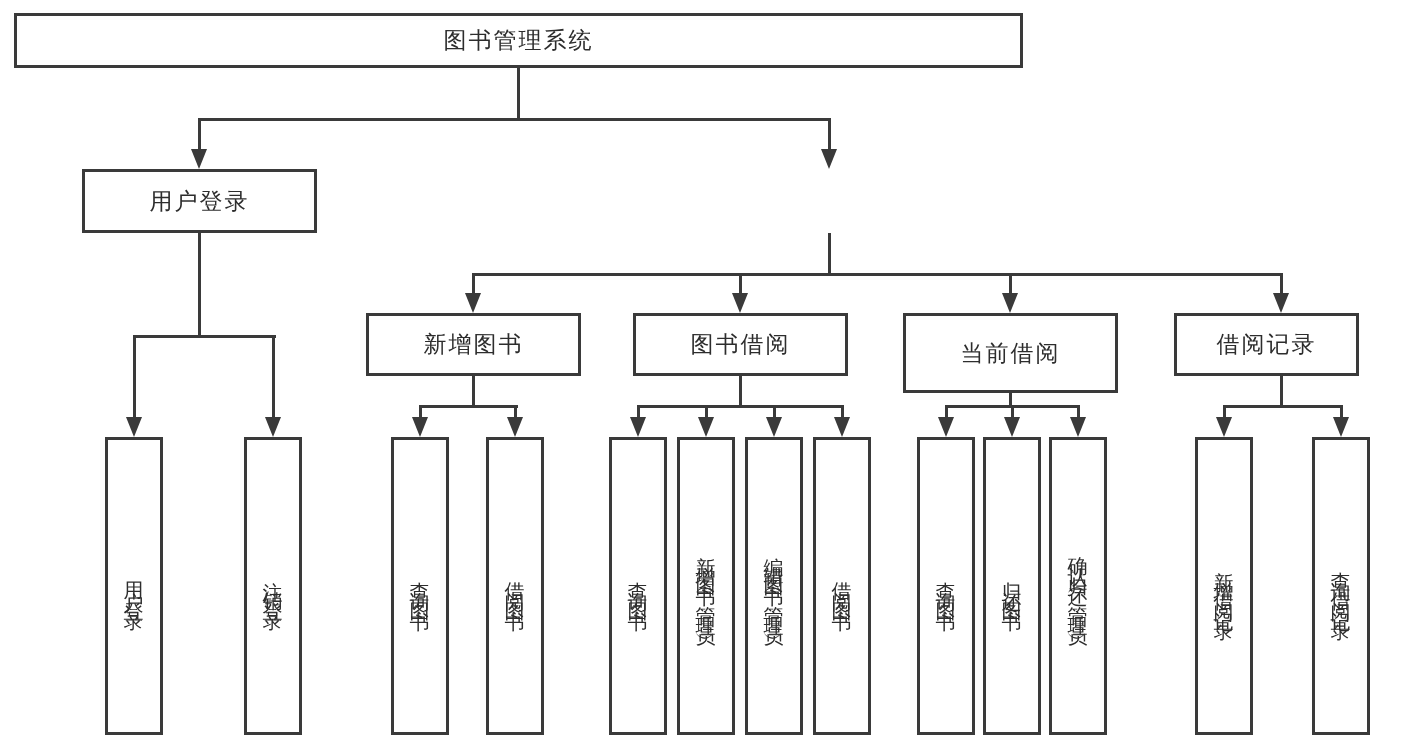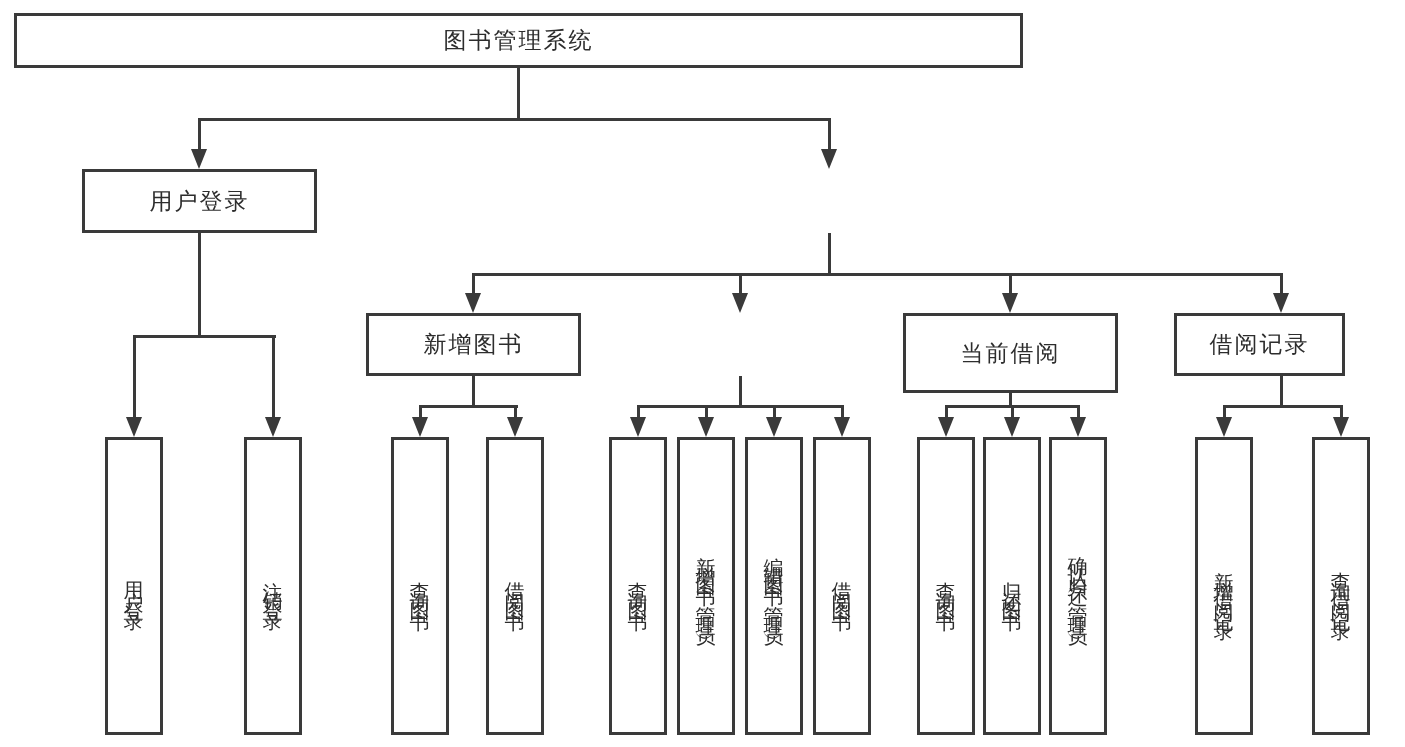--- a/index.html
+++ b/index.html
@@ -88,22 +88,23 @@
   <div class="line" style="left:472px; top:273px; width:3px; height:24px;"></div>
   <div class="arrow" style="left:465px; top:293px;"></div>
   <div class="line" style="left:739px; top:273px; width:3px; height:24px;"></div>
   <div class="arrow" style="left:732px; top:293px;"></div>
   <div class="line" style="left:1009px; top:273px; width:3px; height:24px;"></div>
   <div class="arrow" style="left:1002px; top:293px;"></div>
   <div class="line" style="left:1280px; top:273px; width:3px; height:24px;"></div>
   <div class="arrow" style="left:1273px; top:293px;"></div>
 
   <div class="box hbox" style="left:366px; top:313px; width:215px; height:63px;">新增图书</div>
+  <div class="box hbox" style="left:633px; top:313px; width:215px; height:63px;">图书借阅</div>
   <div class="box hbox" style="left:903px; top:313px; width:215px; height:80px;">当前借阅</div>
-  <div class="box hbox" style="left:1174px; top:313px; width:171px; height:63px;">借阅记录</div>
+  <div class="box hbox" style="left:1174px; top:313px; width:185px; height:63px;">借阅记录</div>
 
   <div class="line" style="left:472px; top:376px; width:3px; height:31px;"></div>
   <div class="line" style="left:419px; top:405px; width:99px; height:3px;"></div>
   <div class="line" style="left:419px; top:405px; width:3px; height:16px;"></div>
   <div class="arrow" style="left:412px; top:417px;"></div>
   <div class="line" style="left:514px; top:405px; width:3px; height:16px;"></div>
   <div class="arrow" style="left:507px; top:417px;"></div>
 
   <div class="line" style="left:739px; top:376px; width:3px; height:31px;"></div>
   <div class="line" style="left:637px; top:405px; width:207px; height:3px;"></div>

